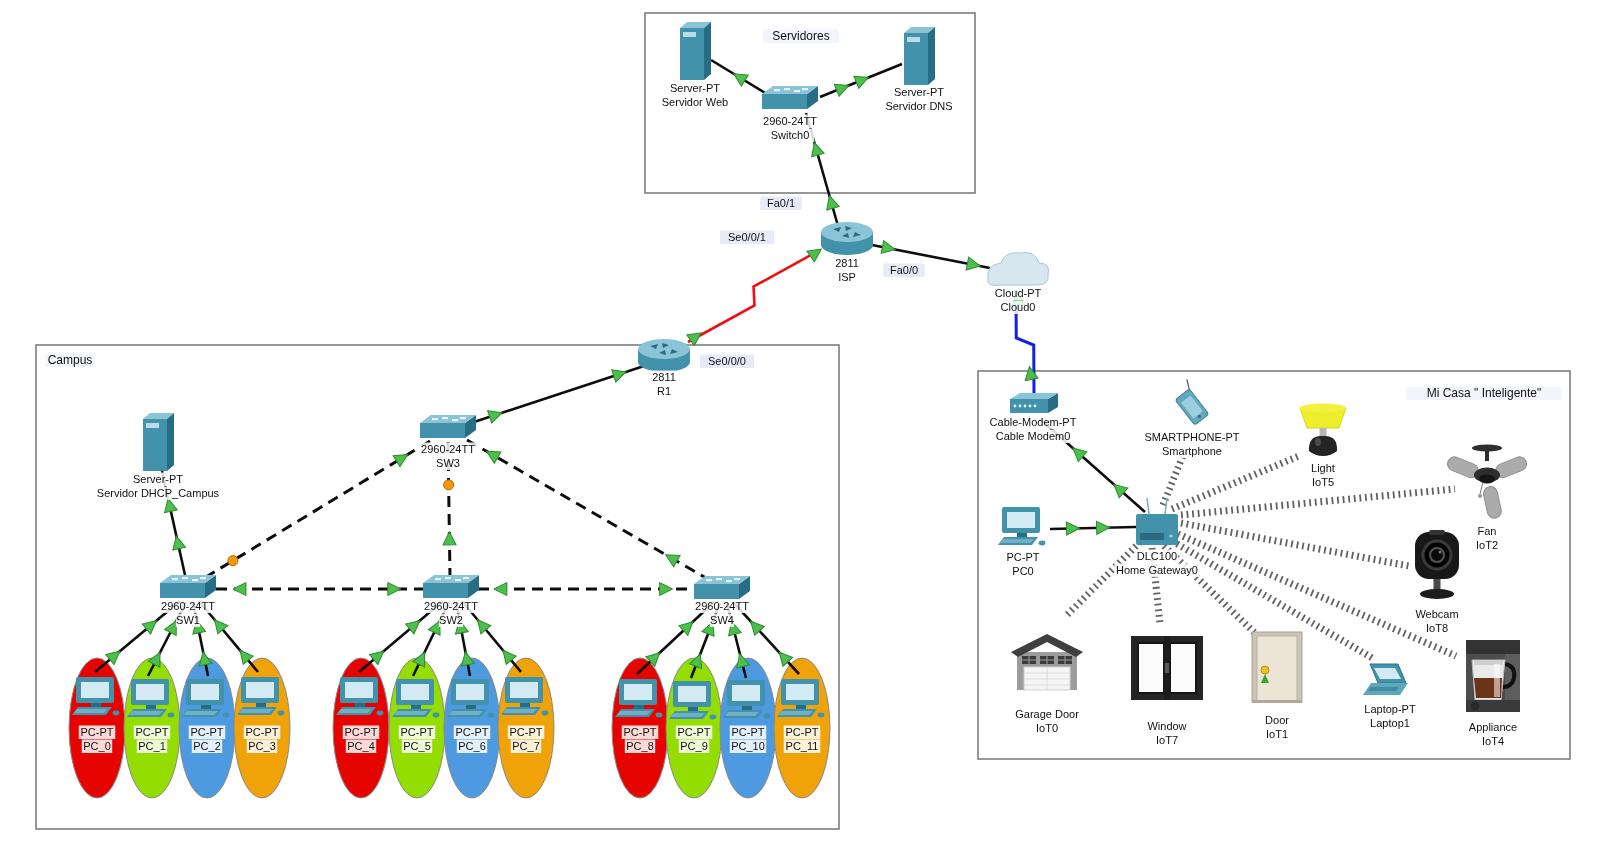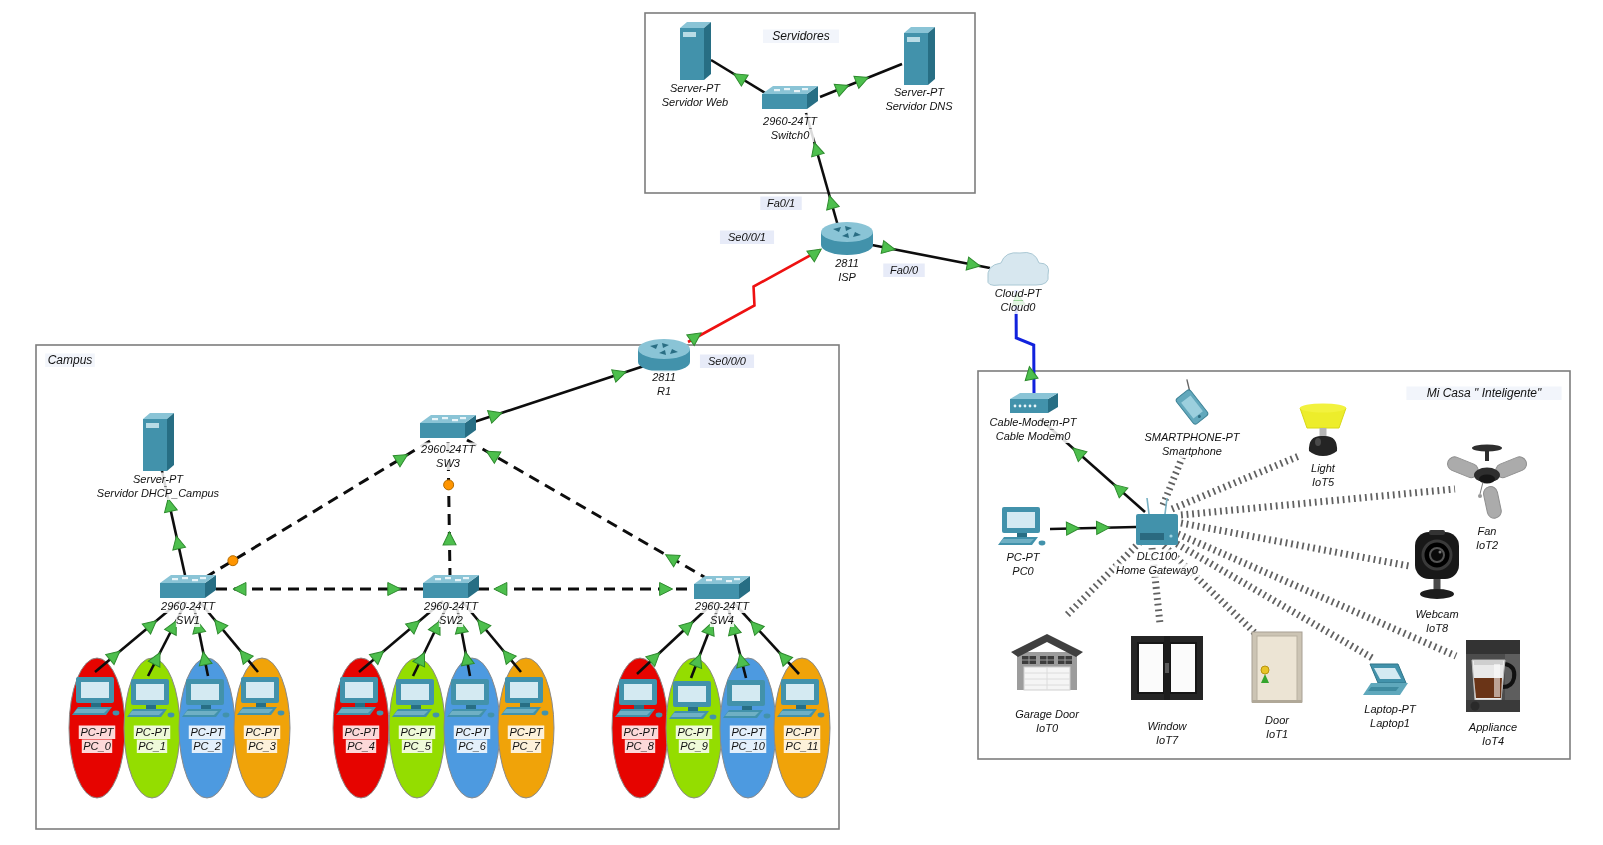--- a/index.html
+++ b/index.html
@@ -1,17 +1,17 @@
 <!DOCTYPE html>
 <html><head>
 <meta charset="utf-8">
 <style>
   html,body{margin:0;padding:0;background:#fff;}
   .stage{position:relative;width:1603px;height:845px;background:#ffffff;overflow:hidden;
-         font-family:"Liberation Sans",sans-serif;font-style:italic;}
+         font-family:"Liberation Sans",sans-serif;}
   svg text{font-family:"Liberation Sans",sans-serif;fill:#111;}
   .devlbl{font-size:11px;}
   .portlbl{font-size:11px;}
   .boxlbl{font-size:12px;}
 </style>
 </head>
 <body>
 
 <div class="stage">
   <svg id="canvas" width="1603" height="845" viewBox="0 0 1603 845" xmlns="http://www.w3.org/2000/svg">

